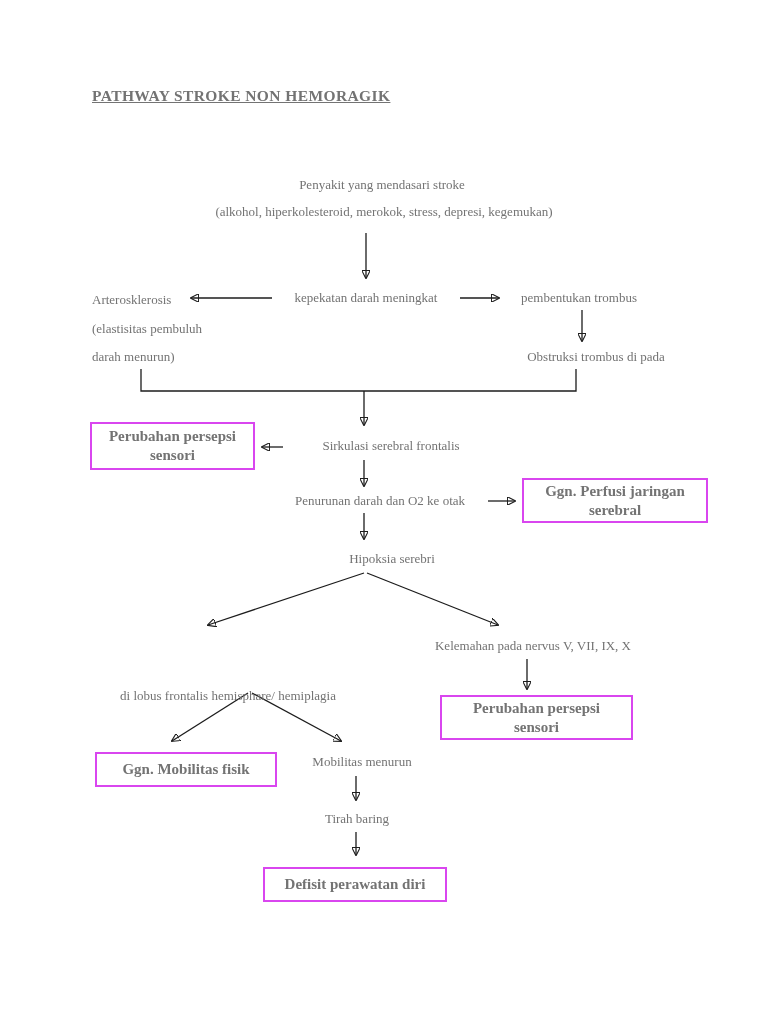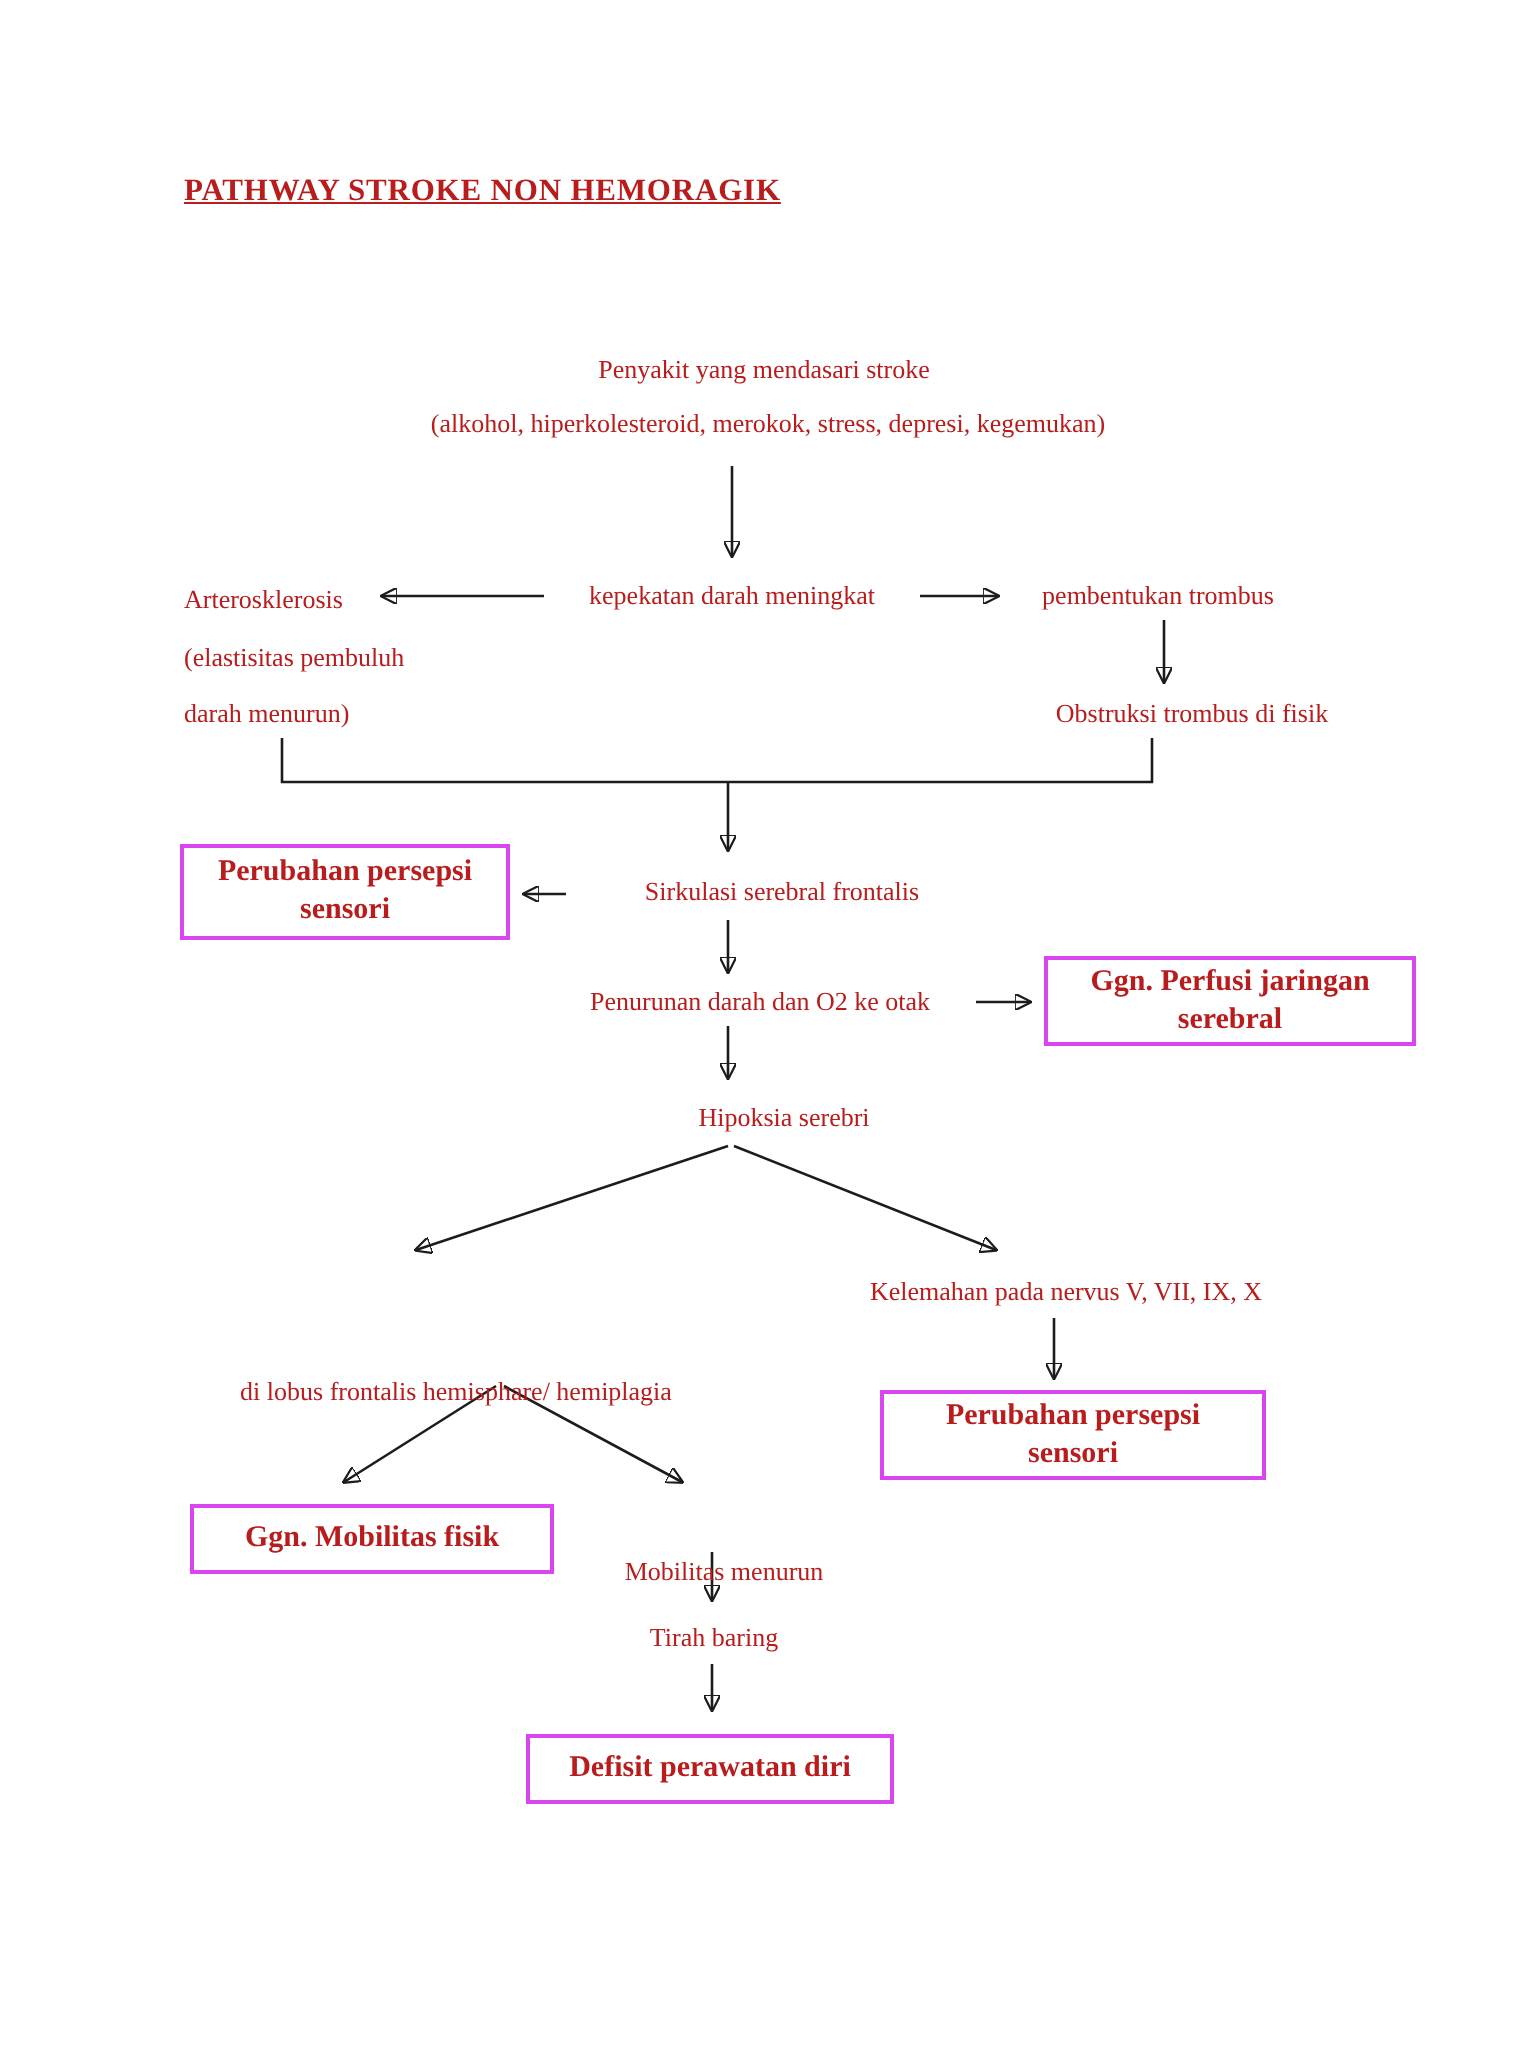--- a/index.html
+++ b/index.html
@@ -6,21 +6,21 @@
     margin: 0;
     padding: 0;
     background: #ffffff;
   }
   .page {
     position: relative;
     width: 768px;
     height: 1024px;
     background: #ffffff;
     font-family: "Liberation Serif", "DejaVu Serif", serif;
-    color: #b91c1c;
+    color: #737373;
     overflow: hidden;
   }
   .connector-layer {
     position: absolute;
     left: 0; top: 0;
     width: 768px; height: 1024px;
     pointer-events: none;
   }
   .connector-layer line, .connector-layer path {
     stroke: #1c1c1c;
@@ -115,34 +115,34 @@
   <div class="node multiline" style="left:92px; top:286px;">
     <span style="display:block">Arterosklerosis</span>
     <span style="display:block">(elastisitas pembuluh</span>
     <span style="display:block">darah menurun)</span>
   </div>
 
   <div class="node centered" style="left:366px; top:289px;">kepekatan darah meningkat</div>
 
   <div class="node centered" style="left:579px; top:289px;">pembentukan trombus</div>
 
-  <div class="node centered" style="left:596px; top:348px;">Obstruksi trombus di fisik</div>
+  <div class="node centered" style="left:596px; top:348px;">Obstruksi trombus di pada</div>
 
   <div class="node centered" style="left:391px; top:437px;">Sirkulasi serebral frontalis</div>
 
   <div class="node centered" style="left:380px; top:492px;">Penurunan darah dan O2 ke otak</div>
 
   <div class="node centered" style="left:392px; top:550px;">Hipoksia serebri</div>
 
 
   <div class="node centered" style="left:228px; top:665px;margin-top:22px;">di lobus frontalis hemisphare/ hemiplagia</div>
 
   <div class="node centered" style="left:533px; top:637px;">Kelemahan pada nervus V, VII, IX, X</div>
 
-  <div class="node centered" style="left:362px; top:753px;margin-top:24px;">Mobilitas menurun</div>
+  <div class="node centered" style="left:362px; top:753px;">Mobilitas menurun</div>
 
   <div class="node centered" style="left:357px; top:810px;">Tirah baring</div>
 
   <div class="dx-box box-persepsi-1">Perubahan persepsi sensori</div>
 
   <div class="dx-box box-perfusi">Ggn. Perfusi jaringan serebral</div>
 
   <div class="dx-box box-persepsi-2">Perubahan persepsi sensori</div>
 
   <div class="dx-box box-mobilitas">Ggn. Mobilitas fisik</div>

